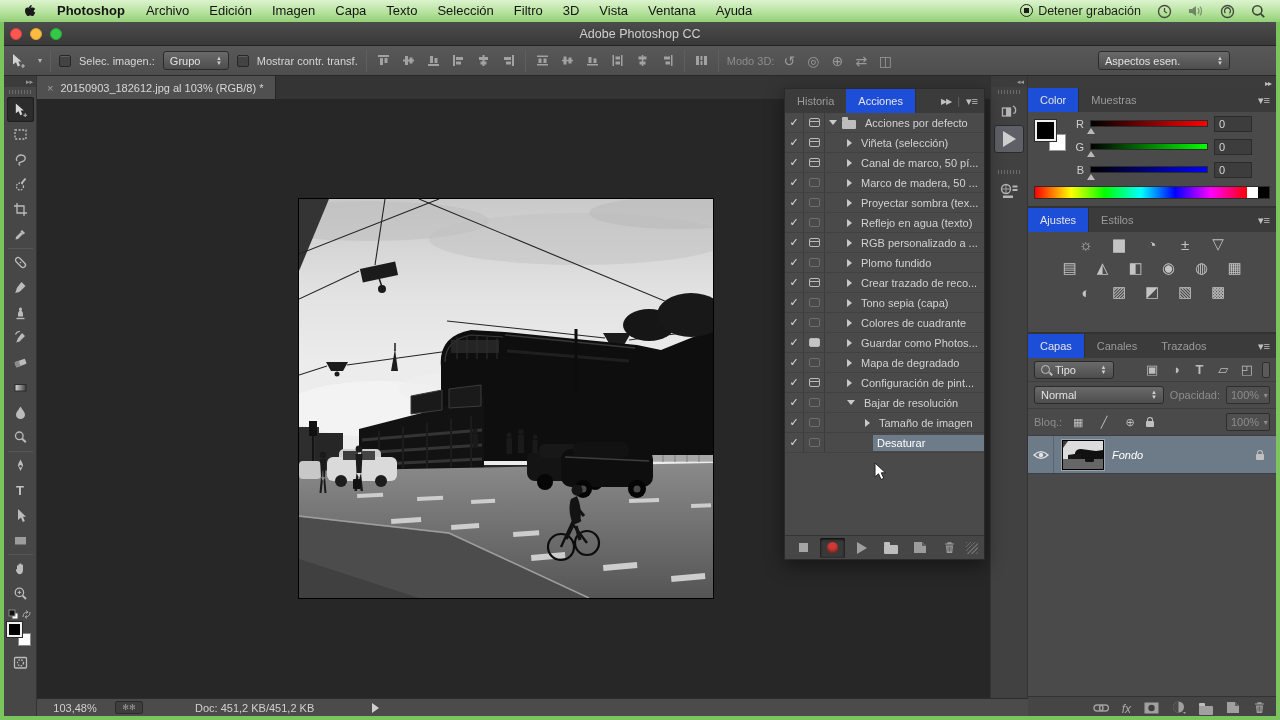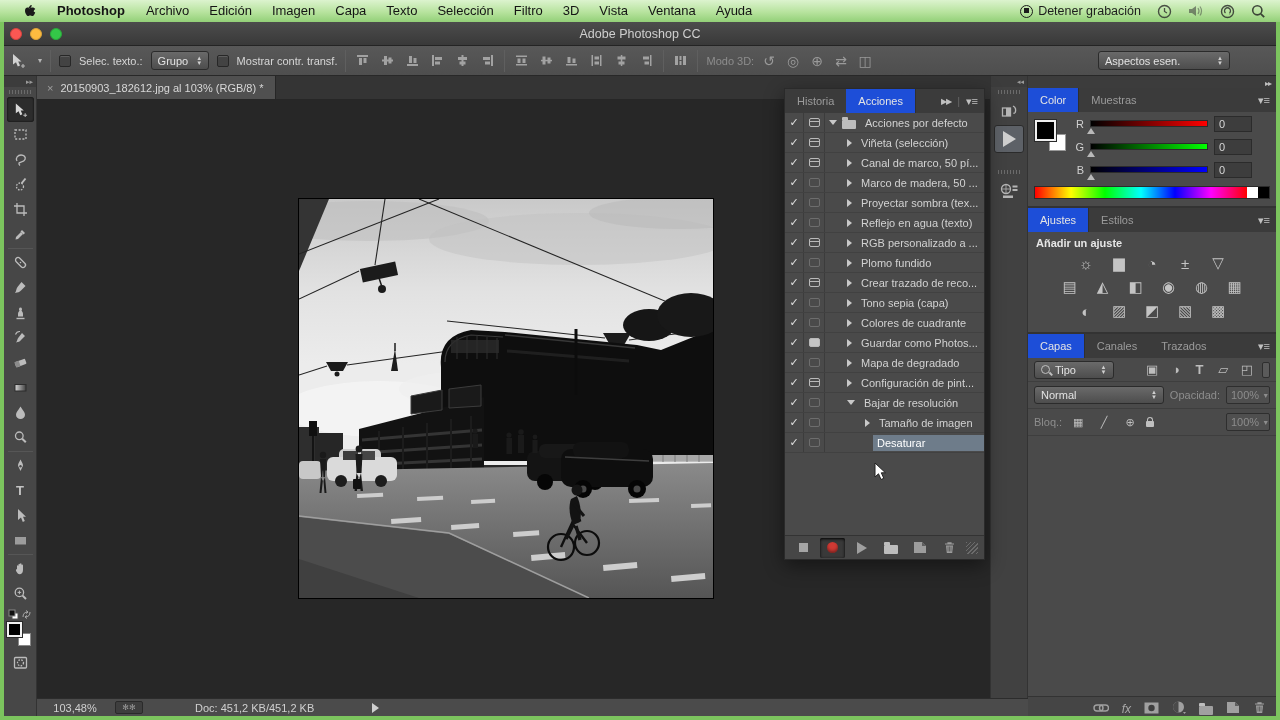--- a/index.html
+++ b/index.html
@@ -8,21 +8,21 @@
   .abs { position:absolute; }
 
   
   .rec-edge { background:#7cc45e; z-index:60; }
 
   
   #menubar { left:0; top:0; width:1280px; height:22px; background:linear-gradient(180deg,#dcf3ce,#b7e39e 55%,#93d078); color:#141414; display:flex; align-items:center; font-size:13px; z-index:70; }
   .mb-left { display:flex; align-items:center; gap:0; padding-left:12px; }
   .mb-item { padding:0 10px; line-height:22px; }
   .mb-app { font-weight:bold; padding:0 11px; }
-  .mb-right { margin-left:auto; display:flex; align-items:center; gap:16px; padding-right:14px; color:#1d1d1d; }
+  .mb-right { margin-left:auto; display:flex; align-items:flex-start; gap:16px; padding-right:14px; color:#1d1d1d; }
   .mb-status-icon { opacity:.8; display:flex; align-items:center; }
   .rec-stop { display:flex; align-items:center; gap:5px; font-size:12.5px; }
   .rec-stop-glyph { width:13px; height:13px; border:1.5px solid #1c1c1c; border-radius:50%; position:relative; }
   .rec-stop-glyph::before { content:""; position:absolute; left:2.5px; top:2.5px; width:5px; height:5px; background:#1c1c1c; }
 
   
   #titlebar { left:0; top:22px; width:1280px; height:24px; background:linear-gradient(#4c4c4c,#393939); border-bottom:1px solid #242424; z-index:55; }
   .tl { width:12px; height:12px; border-radius:50%; top:6px; }
   #title-text { width:100%; text-align:center; line-height:24px; color:#cfcfcf; font-size:12.5px; }
 
@@ -209,22 +209,22 @@
 <div id="optionsbar" class="abs">
   <span class="tool" style="width:24px;height:24px;">
     <svg width="16" height="16" viewBox="0 0 16 16">
         <path d="M3 1 L3 11.5 L6 9.2 L7.8 13.6 L10 12.6 L8.2 8.6 L11.5 8.6 Z" fill="#d2d2d2" stroke="none"></path>
         <path d="M11 13 h4 M13 11 v4" stroke="#b5b5b5" stroke-width="1.2"></path>
       </svg>
   </span>
   <span style="color:#b5b5b5;font-size:8px;">▾</span>
   <span class="ob-sep"></span>
   <span class="cb"></span>
-  <span class="ob-label">Selec. texto.:</span>
-  <span class="dd" style="width:58px;">
+  <span class="ob-label">Selec. imagen.:</span>
+  <span class="dd" style="width:66px;">
     <span>Grupo</span>
     <span class="stepper">
         <span>▲</span>
         <span>▼</span>
       </span>
   </span>
   <span class="cb"></span>
   <span class="ob-label">Mostrar contr. transf.</span>
   <span class="ob-sep"></span>
 
@@ -931,21 +931,20 @@
 
   <div class="panel">
     <div class="phead">
       <span class="ptab active">Ajustes</span>
       <span class="ptab">Estilos</span>
       <span class="phead-icons">
           <span class="pmenu">▾≡</span>
         </span>
     </div>
     <div class="pcontent" style="height:100px;">
-      <div class="adj-head">Añadir un ajuste</div>
       <div class="adj-row">
         <span class="adj">☼</span>
         <span class="adj">▆</span>
         <span class="adj">◔</span>
         <span class="adj">±</span>
         <span class="adj">▽</span>
       </div>
       <div class="adj-row">
         <span class="adj">▤</span>
         <span class="adj">◭</span>
@@ -1008,20 +1007,40 @@
       <span class="gray">Bloq.:</span>
       <span class="lfi" style="font-size:11px;">▦</span>
       <span class="lfi" style="font-size:11px;">╱</span>
       <span class="lfi" style="font-size:11px;">⊕</span>
       <span class="lock-css"></span>
       <span class="gray" style="margin-left:auto;margin-top:38px;">Relleno:</span>
       <span class="mini-dd">
         <span class="gray">100%</span>
         <span style="margin-left:auto;color:#8d8d8d;font-size:7px;">▼</span>
       </span>
+    </div>
+    <div id="layer-row">
+      <span class="eye-col">
+        <svg width="16" height="10">
+            <path d="M1 5 Q8 -1.8 15 5 Q8 11.8 1 5 Z" fill="none" stroke="#e2e2e2" stroke-width="1.3"></path>
+            <circle cx="8" cy="5" r="2.2" fill="#e2e2e2"></circle>
+          </svg>
+      </span>
+      <span style="margin:0 8px;width:42px;height:30px;border:1px solid #000;box-shadow:0 0 0 1px #9aa4ad;display:block;">
+        <svg width="40" height="28" viewBox="0 0 40 28">
+            <rect width="40" height="28" fill="#dcdcdc"></rect>
+            <path d="M0 0 L5 0 L0 7 Z" fill="#3a3a3a"></path>
+            <path d="M12 12 Q13 8 18 8 L33 10 L40 9 L40 18 L12 18 Z" fill="#111"></path>
+            <path d="M5 14 L18 12 L18 19 L5 19 Z" fill="#161616"></path>
+            <rect y="18" width="40" height="10" fill="#666"></rect>
+            <rect x="22" y="17" width="9" height="4" rx="1.5" fill="#111"></rect>
+          </svg>
+      </span>
+      <span style="font-style:italic;color:#fff;flex:1;">Fondo</span>
+      <span class="lock-css" style="margin-right:12px;"></span>
     </div>
     <div id="layers-empty" style="flex:1;"></div>
     <div id="layers-footer">
       <span><svg width="16" height="10">
             <rect x="1" y="2" width="9" height="6" rx="3" fill="none" stroke="#a0a0a0" stroke-width="1.4"></rect>
             <rect x="6.5" y="2" width="9" height="6" rx="3" fill="none" stroke="#a0a0a0" stroke-width="1.4"></rect>
           </svg></span>
       <span class="fx-text">fx</span>
       <span><svg width="15" height="12">
             <rect x="0.5" y="0.5" width="14" height="11" fill="#a0a0a0"></rect>

